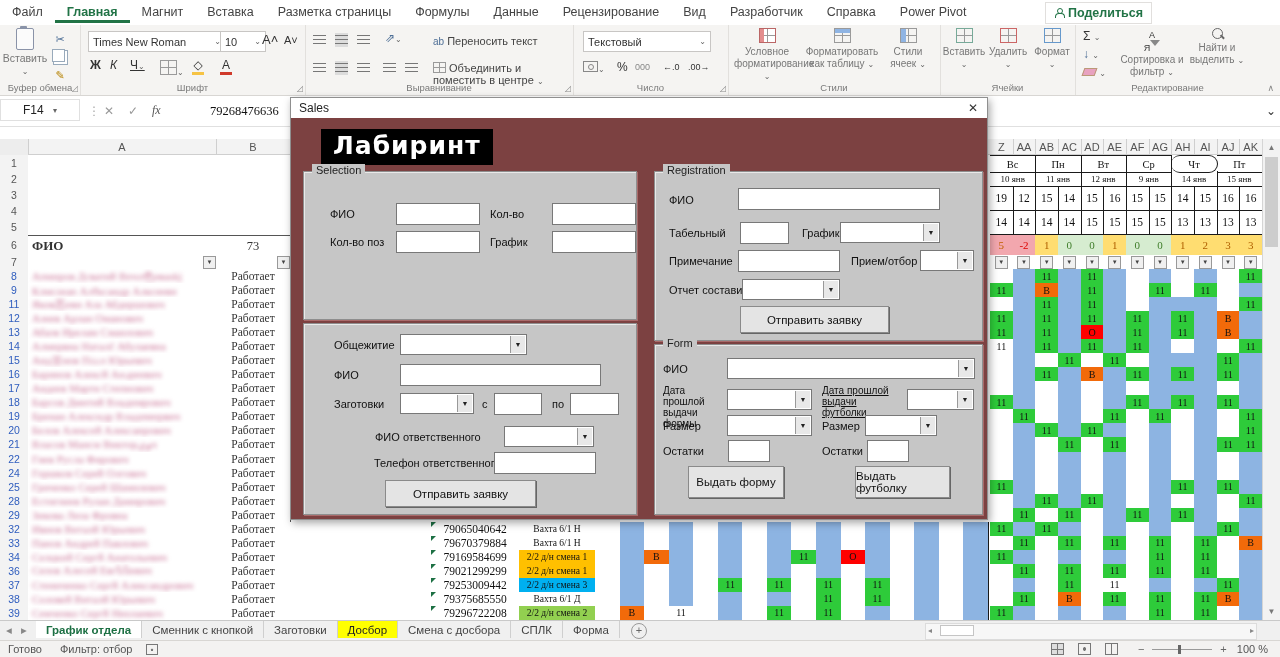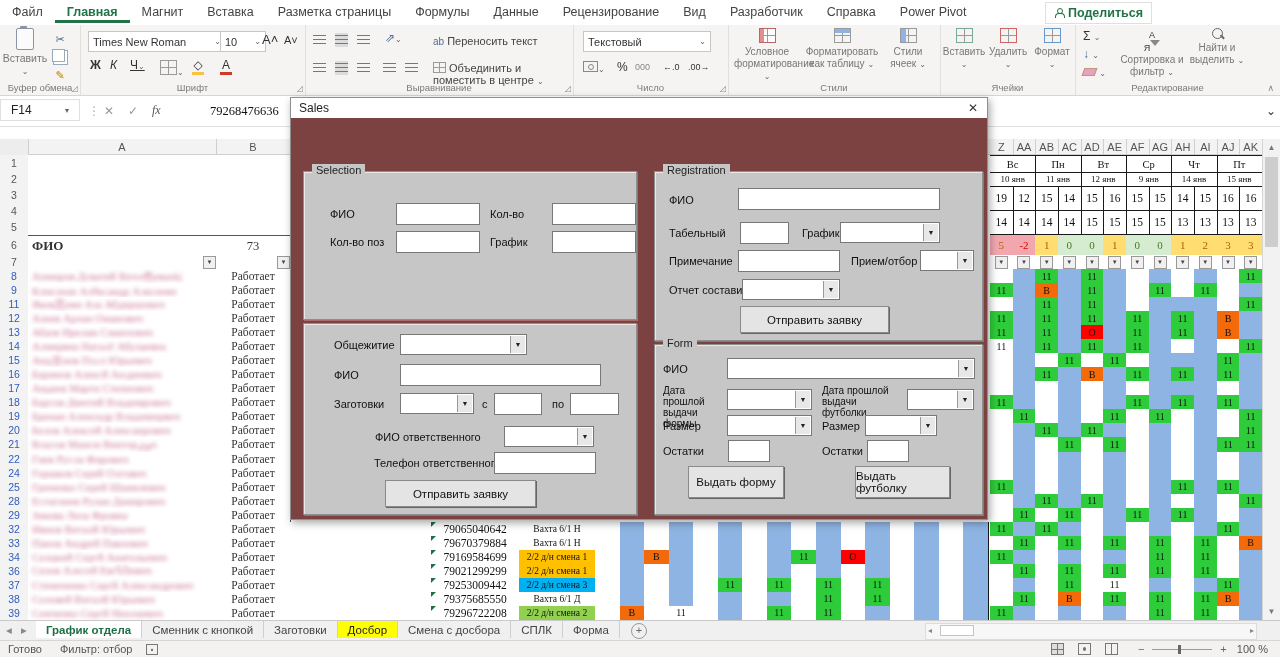--- a/index.html
+++ b/index.html
@@ -39,21 +39,21 @@
   .i-lens{display:inline-block;width:9px;height:9px;border:1.5px solid #666;border-radius:50%;position:relative;}
   .i-lens:after{content:"";position:absolute;left:7px;top:7px;width:5px;height:1.5px;background:#666;transform:rotate(45deg);}
   .i-funnel{display:inline-block;width:0;height:0;border:5px solid transparent;border-top:6px solid #888;}
   .i-clip{display:inline-block;width:16px;height:20px;border:1.5px solid #8a93a8;border-radius:2px;position:relative;background:#fbfbfb;}
   .i-clip:before{content:"";position:absolute;left:3px;top:-3px;width:7px;height:3px;background:#8a93a8;border-radius:1px;}
   .i-money{display:inline-block;width:13px;height:9px;border:1px solid #888;position:relative;}
   .i-money:after{content:"";position:absolute;left:4px;top:2px;width:4px;height:4px;border:1px solid #888;border-radius:50%;}
   .i-eraser{display:inline-block;width:11px;height:6px;background:#e8a2c0;transform:skewX(-20deg);border:1px solid #b97;}
   
   #formularow{left:0;top:96px;width:1280px;height:31px;background:#fff;border-bottom:1px solid #e0e0e0;}
-  #namebox{left:0;top:3px;width:80px;height:22px;border:1px solid #e0e0e0;font-size:12px;display:flex;align-items:center;padding:0 10px;justify-content:space-between;color:#222;}
+  #namebox{left:0;top:3px;width:80px;height:22px;border:1px solid #e0e0e0;font-size:12px;display:flex;align-items:center;padding:0 22px;justify-content:space-between;color:#222;}
   #colheads{left:0;top:139px;width:1280px;height:16px;background:#f3f3f3;border-bottom:1px solid #cfcfcf;}
   .colhead{position:absolute;top:0;height:16px;border-right:1px solid #cfcfcf;color:#555;font-size:11px;
            display:flex;align-items:center;justify-content:center;}
   
   .rownum{position:absolute;left:0;width:28px;background:#f3f3f3;border-right:1px solid #cfcfcf;border-bottom:1px solid #cfcfcf;
           font-size:10.5px;color:#555;display:flex;align-items:center;justify-content:center;}
   .rownum.filt{color:#2f5dbe;}
   .cellA{position:absolute;background:#fff;border-right:1px solid #555;border-bottom:1px solid #777;
          font-family:"Liberation Serif","DejaVu Serif",serif;font-size:11.5px;display:flex;align-items:center;overflow:hidden;}
   .plain{border-right:1px solid #e2e2e2;border-bottom:1px solid #e2e2e2;}
@@ -416,21 +416,21 @@
     </div>
     <div class="cellA stat" style="left: 216px; top: 605.96px; width: 74px; height: 14.04px;">Работает</div>
     <div class="gridcell" style="left: 990px; top: 155px; width: 45.34px; height: 16px; font-size: 10.5px; border-top: 1px solid rgb(26, 26, 26);">Вс</div>
     <div class="gridcell" style="left: 990px; top: 171px; width: 45.34px; height: 15px; font-size: 9px;">10 янв</div>
     <div class="gridcell" style="left: 1035.34px; top: 155px; width: 45.34px; height: 16px; font-size: 10.5px; border-top: 1px solid rgb(26, 26, 26);">Пн</div>
     <div class="gridcell" style="left: 1035.34px; top: 171px; width: 45.34px; height: 15px; font-size: 9px;">11 янв</div>
     <div class="gridcell" style="left: 1080.68px; top: 155px; width: 45.34px; height: 16px; font-size: 10.5px; border-top: 1px solid rgb(26, 26, 26);">Вт</div>
     <div class="gridcell" style="left: 1080.68px; top: 171px; width: 45.34px; height: 15px; font-size: 9px;">12 янв</div>
     <div class="gridcell" style="left: 1126.02px; top: 155px; width: 45.34px; height: 16px; font-size: 10.5px; border-top: 1px solid rgb(26, 26, 26);">Ср</div>
     <div class="gridcell" style="left: 1126.02px; top: 171px; width: 45.34px; height: 15px; font-size: 9px;">9 янв</div>
-    <div class="gridcell" style="left: 1171.36px; top: 155px; width: 45.34px; height: 16px; font-size: 10.5px; border-top: 1px solid rgb(26, 26, 26);">Чт</div>
+    <div class="gridcell" style="left: 1171.36px; top: 155px; width: 45.34px; height: 16px; font-size: 10.5px; border-top: 1px solid rgb(26, 26, 26); border-radius: 9px;">Чт</div>
     <div class="gridcell" style="left: 1171.36px; top: 171px; width: 45.34px; height: 15px; font-size: 9px;">14 янв</div>
     <div class="gridcell" style="left: 1216.7px; top: 155px; width: 45.34px; height: 16px; font-size: 10.5px; border-top: 1px solid rgb(26, 26, 26);">Пт</div>
     <div class="gridcell" style="left: 1216.7px; top: 171px; width: 45.34px; height: 15px; font-size: 9px;">15 янв</div>
     <div class="gridcell" style="left: 990px; top: 186px; width: 22.67px; height: 24px; font-size: 11.5px;">19</div>
     <div class="gridcell" style="left: 1012.67px; top: 186px; width: 22.67px; height: 24px; font-size: 11.5px;">12</div>
     <div class="gridcell" style="left: 1035.34px; top: 186px; width: 22.67px; height: 24px; font-size: 11.5px;">15</div>
     <div class="gridcell" style="left: 1058.01px; top: 186px; width: 22.67px; height: 24px; font-size: 11.5px;">14</div>
     <div class="gridcell" style="left: 1080.68px; top: 186px; width: 22.67px; height: 24px; font-size: 11.5px;">15</div>
     <div class="gridcell" style="left: 1103.35px; top: 186px; width: 22.67px; height: 24px; font-size: 11.5px;">16</div>
     <div class="gridcell" style="left: 1126.02px; top: 186px; width: 22.67px; height: 24px; font-size: 11.5px;">15</div>
@@ -952,20 +952,21 @@
   <div class="varrow" style="top:2px;">▲</div>
   <div id="vthumb"></div>
   <div class="varrow" style="bottom:2px;">▼</div>
 </div>
 
 <div class="abs" id="dialog">
   <div id="dlg-title">
     <span>Sales</span>
     <span id="dlg-close">✕</span>
   </div>
+  <div id="logo">Лабиринт</div>
 
   <div class="frame" style="left:12px;top:73px;width:332px;height:147px;">
     <span class="fcap">Selection</span>
     <span class="lbl" style="left:26px;top:36px;">ФИО</span>
     <div class="inp" style="left:92px;top:31px;width:82px;"></div>
     <span class="lbl" style="left:186px;top:36px;">Кол-во</span>
     <div class="inp" style="left:248px;top:31px;width:82px;"></div>
     <span class="lbl" style="left:26px;top:64px;">Кол-во поз</span>
     <div class="inp" style="left:92px;top:59px;width:82px;"></div>
     <span class="lbl" style="left:186px;top:64px;">График</span>
@@ -1022,21 +1023,21 @@
   <div class="frame" style="left:363px;top:246px;width:327px;height:169px;">
     <span class="fcap">Form</span>
     <span class="lbl" style="left:8px;top:18px;">ФИО</span>
     <div class="combo" style="left:72px;top:13px;width:246px;">
         <span class="dd">▼</span>
       </div>
     <span class="lbl" style="left:8px;top:40px;width:64px;font-size:10px;line-height:11px;">Дата прошлой выдачи формы</span>
     <div class="combo" style="left:72px;top:44px;width:83px;">
         <span class="dd">▼</span>
       </div>
-    <span class="lbl" style="left:167px;top:40px;width:78px;font-size:10px;line-height:11px;">Дата  прошлой выдачи футболки</span>
+    <span class="lbl" style="left:167px;top:40px;width:78px;font-size:10px;line-height:11px;text-decoration:underline;">Дата  прошлой выдачи футболки</span>
     <div class="combo" style="left:252px;top:44px;width:65px;">
         <span class="dd">▼</span>
       </div>
     <span class="lbl" style="left:8px;top:75px;">Размер</span>
     <div class="combo" style="left:72px;top:70px;width:83px;">
         <span class="dd">▼</span>
       </div>
     <span class="lbl" style="left:167px;top:75px;">Размер</span>
     <div class="combo" style="left:210px;top:70px;width:70px;">
         <span class="dd">▼</span>

